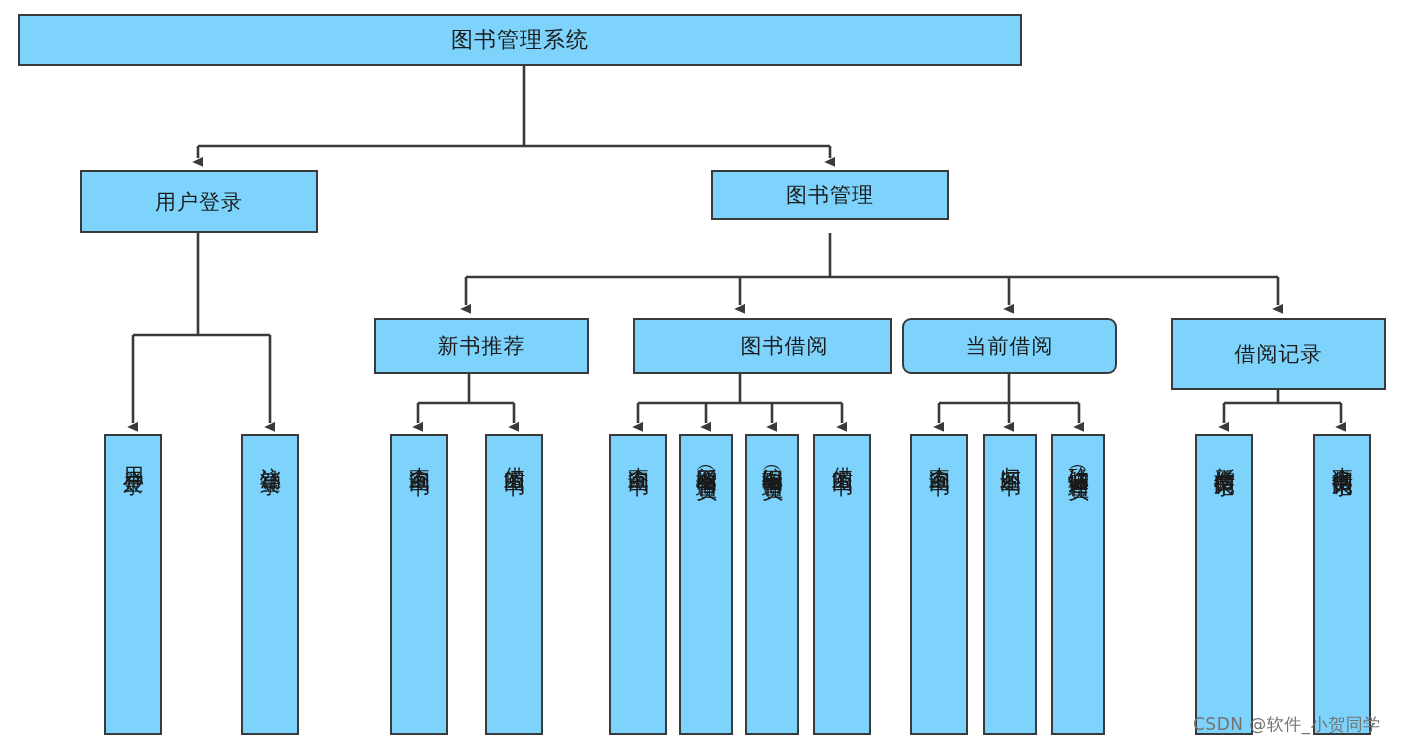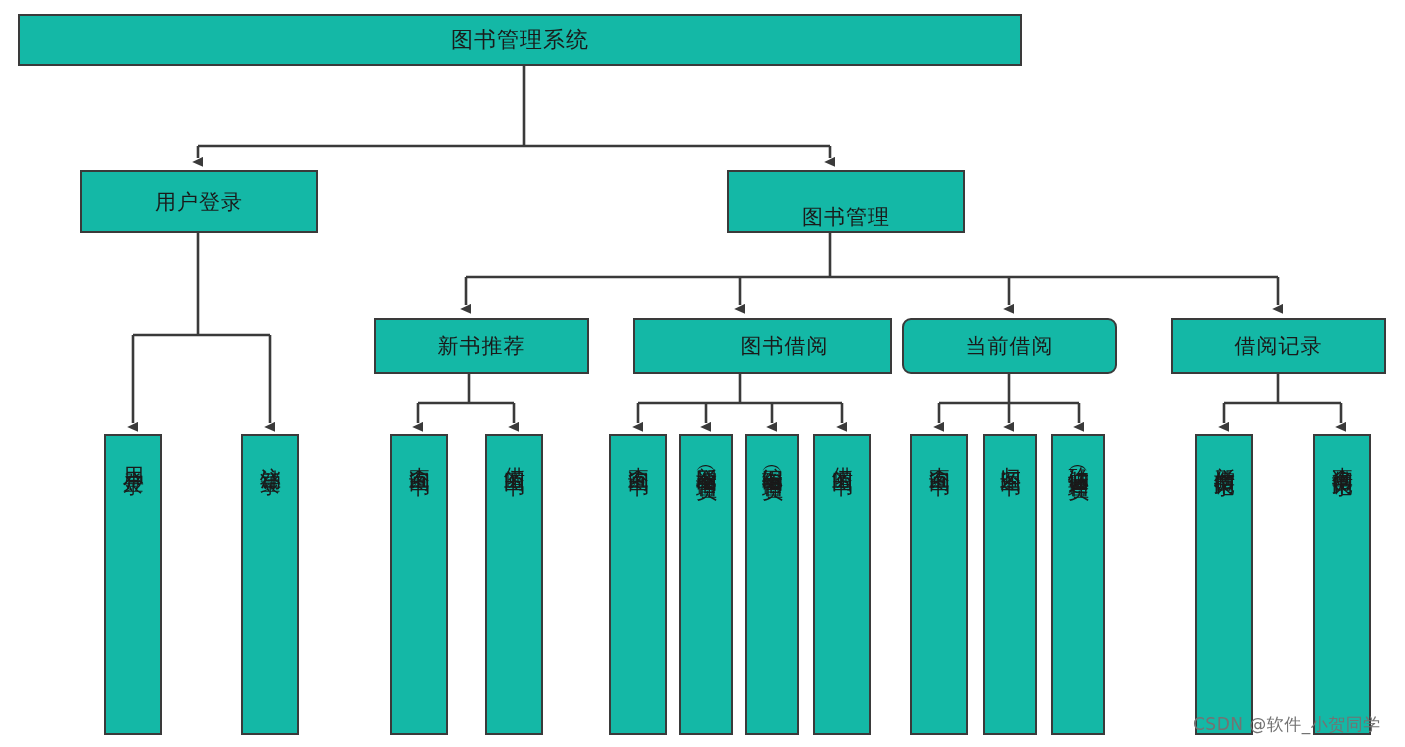--- a/index.html
+++ b/index.html
@@ -21,21 +21,21 @@
     position: absolute;
     left: 0;
     top: 0;
     width: 1405px;
     height: 747px;
   }
   .node {
     position: absolute;
     box-sizing: border-box;
     border: 2px solid #3a3a3a;
-    background: #14b8a6;
+    background: #7dd3fc;
     color: #1a1a1a;
     display: flex;
     align-items: center;
     justify-content: center;
     text-align: center;
   }
   .node.root {
     font-size: 22px;
     letter-spacing: 1px;
   }
@@ -129,34 +129,34 @@
     </g>
   </svg>
 
   <div class="node root" style="left:18px; top:14px; width:1004px; height:52px;">
     <span>图书管理系统</span>
   </div>
 
   <div class="node lvl1" style="left:80px; top:170px; width:238px; height:63px;">
     <span>用户登录</span>
   </div>
-  <div class="node lvl1" style="left:727px; top:170px; width:238px; height:63px;align-items:flex-end;">
+  <div class="node lvl1" style="left:711px; top:170px; width:238px; height:50px;">
     <span>图书管理</span>
   </div>
 
   <div class="node lvl2" style="left:362px; top:318px; width:215px; height:56px;margin-left:12px;">
     <span>新书推荐</span>
   </div>
   <div class="node lvl2" style="left:633px; top:318px; width:259px; height:56px;padding-left:44px;">
     <span>图书借阅</span>
   </div>
   <div class="node lvl2" style="left:902px; top:318px; width:215px; height:56px;border-radius:9px;">
     <span>当前借阅</span>
   </div>
-  <div class="node lvl2" style="left:1171px; top:318px; width:215px; height:56px;">
+  <div class="node lvl2" style="left:1171px; top:318px; width:215px; height:72px;">
     <span>借阅记录</span>
   </div>
 
   <div class="node leaf" style="left:104px; top:434px; width:58px; height:301px;">
     <span class="vtext">用户登录</span>
   </div>
   <div class="node leaf" style="left:241px; top:434px; width:58px; height:301px;">
     <span class="vtext">注销登录</span>
   </div>
 

